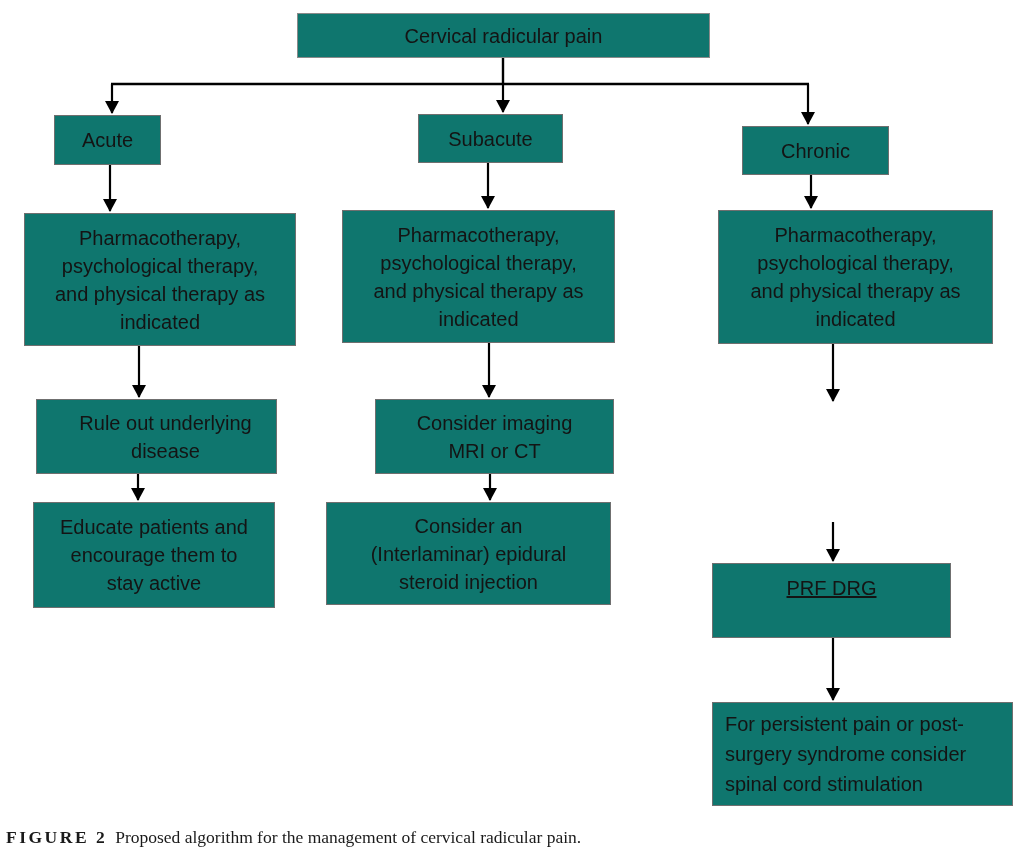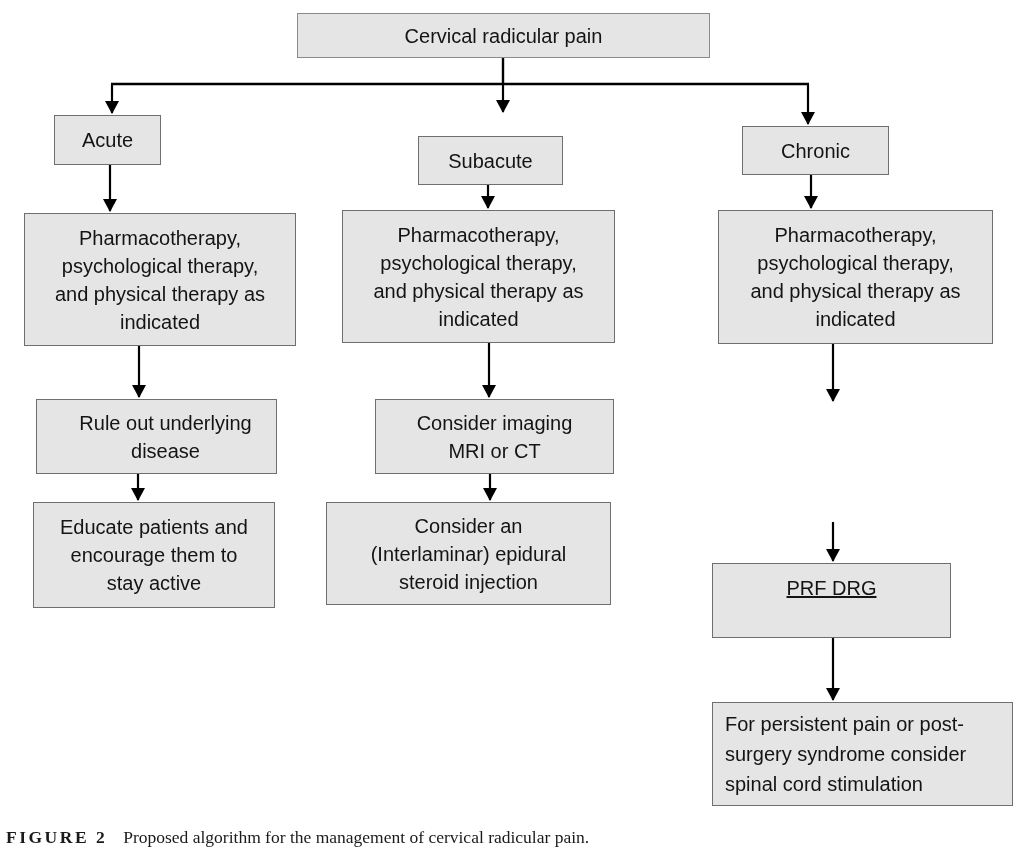--- a/index.html
+++ b/index.html
@@ -18,21 +18,21 @@
   .arrows {
     position: absolute;
     left: 0; top: 0;
     width: 1024px;
     height: 859px;
     pointer-events: none;
   }
   .node {
     position: absolute;
     box-sizing: border-box;
-    background: #e5e5e5;
+    background: #0f766e;
     border: 1px solid #6f6f6f;
     color: #141414;
     font-size: 20px;
     line-height: 28px;
     display: flex;
     align-items: center;
     justify-content: center;
     text-align: center;
     white-space: pre-line;
     padding: 2px 6px;
@@ -54,21 +54,21 @@
     top: 827px;
     width: 1010px;
     font-family: "Liberation Serif", serif;
     font-size: 17.5px;
     color: #1a1a1a;
     white-space: nowrap;
   }
   .caption .fig-label {
     font-weight: 700;
     letter-spacing: 2.5px;
-    margin-right: 16px;
+    margin-right: 8px;
   }
 </style>
 </head>
 <body>
 
 <div class="canvas">
 
   <svg class="arrows" viewBox="0 0 1024 859" xmlns="http://www.w3.org/2000/svg">
     <defs>
       <marker id="ah" markerUnits="userSpaceOnUse" markerWidth="15" markerHeight="15" refX="12" refY="7" orient="auto">
@@ -95,21 +95,21 @@
     <line x1="811" y1="175" x2="811" y2="208" stroke="#000" stroke-width="2.2" marker-end="url(#ah)"></line>
     <line x1="833" y1="344" x2="833" y2="401" stroke="#000" stroke-width="2.2" marker-end="url(#ah)"></line>
     <line x1="833" y1="522" x2="833" y2="561" stroke="#000" stroke-width="2.2" marker-end="url(#ah)"></line>
     <line x1="833" y1="638" x2="833" y2="700" stroke="#000" stroke-width="2.2" marker-end="url(#ah)"></line>
   </svg>
 
   <div class="node" style="left:297px; top:13px; width:413px; height:45px; border-color:#8a8a8a;">Cervical radicular pain</div>
 
   <div class="node" style="left:54px; top:115px; width:107px; height:50px;">Acute</div>
 
-  <div class="node" style="left:418px; top:114px; width:145px; height:49px;margin-top:22px;">Subacute</div>
+  <div class="node" style="left:418px; top:114px; width:145px; height:49px;">Subacute</div>
 
   <div class="node" style="left:742px; top:126px; width:147px; height:49px;">Chronic</div>
 
   <div class="node" style="left:24px; top:213px; width:272px; height:133px;">Pharmacotherapy,
 psychological therapy,
 and physical therapy as
 indicated</div>
 
   <div class="node" style="left:342px; top:210px; width:273px; height:133px;">Pharmacotherapy,
 psychological therapy,

